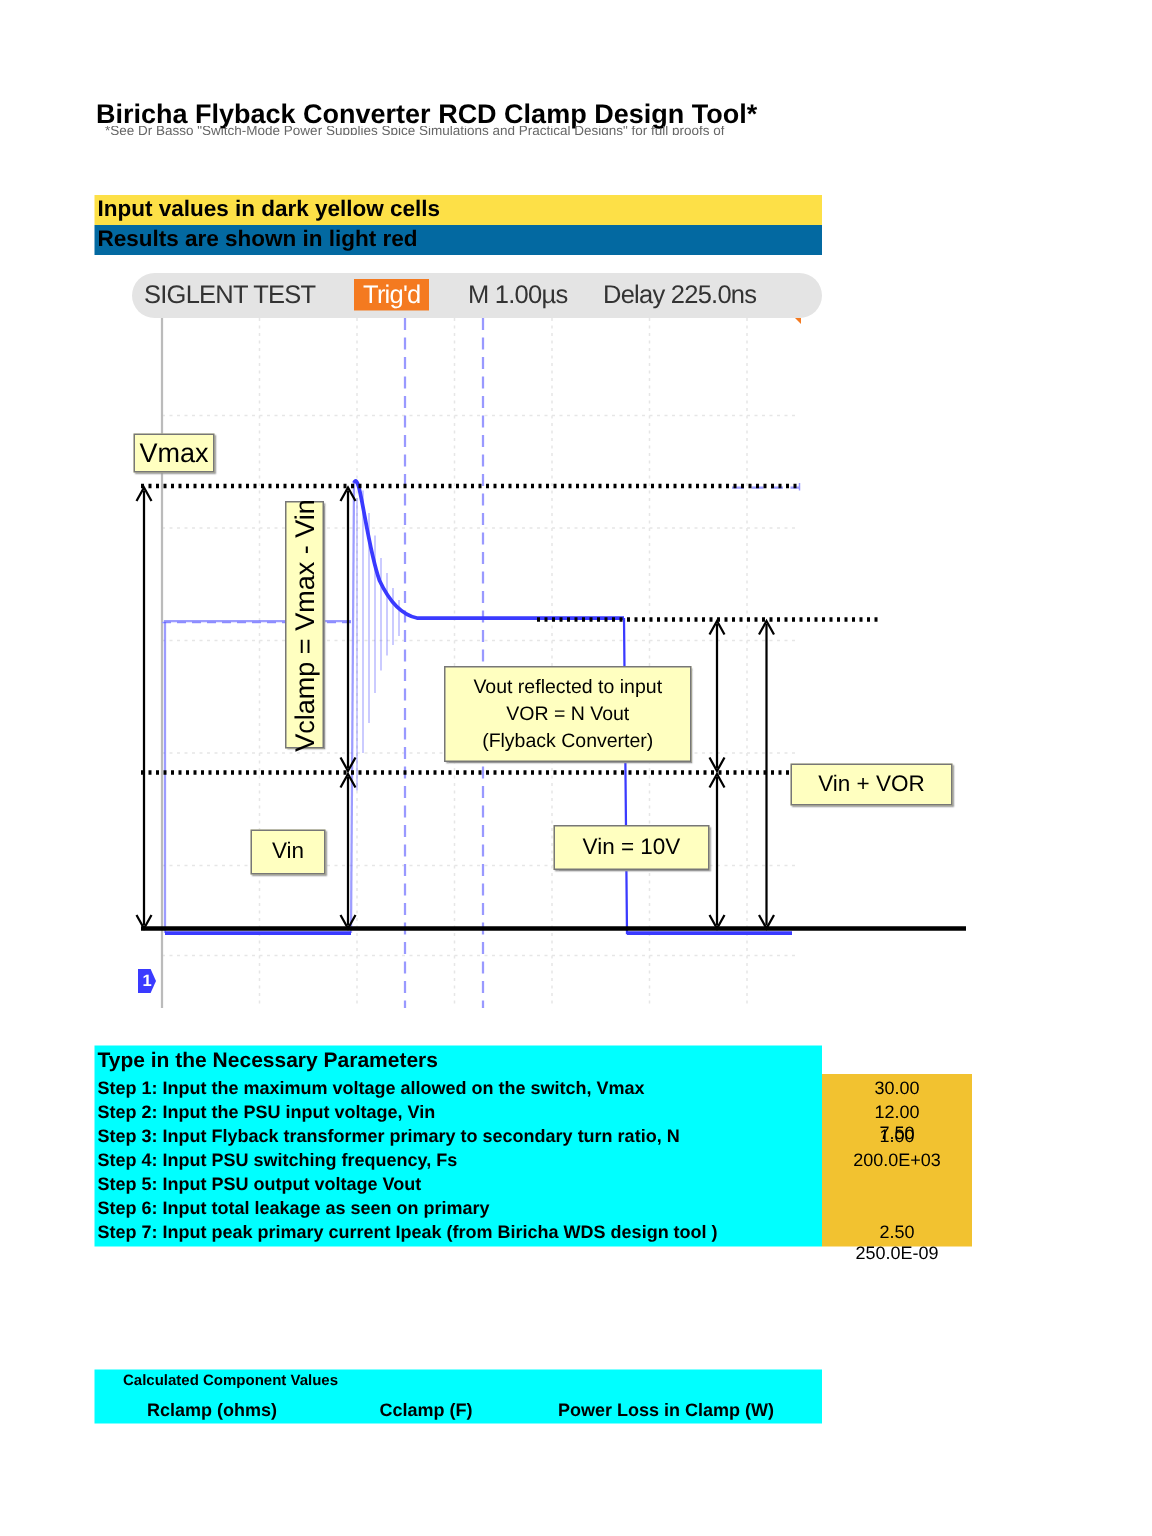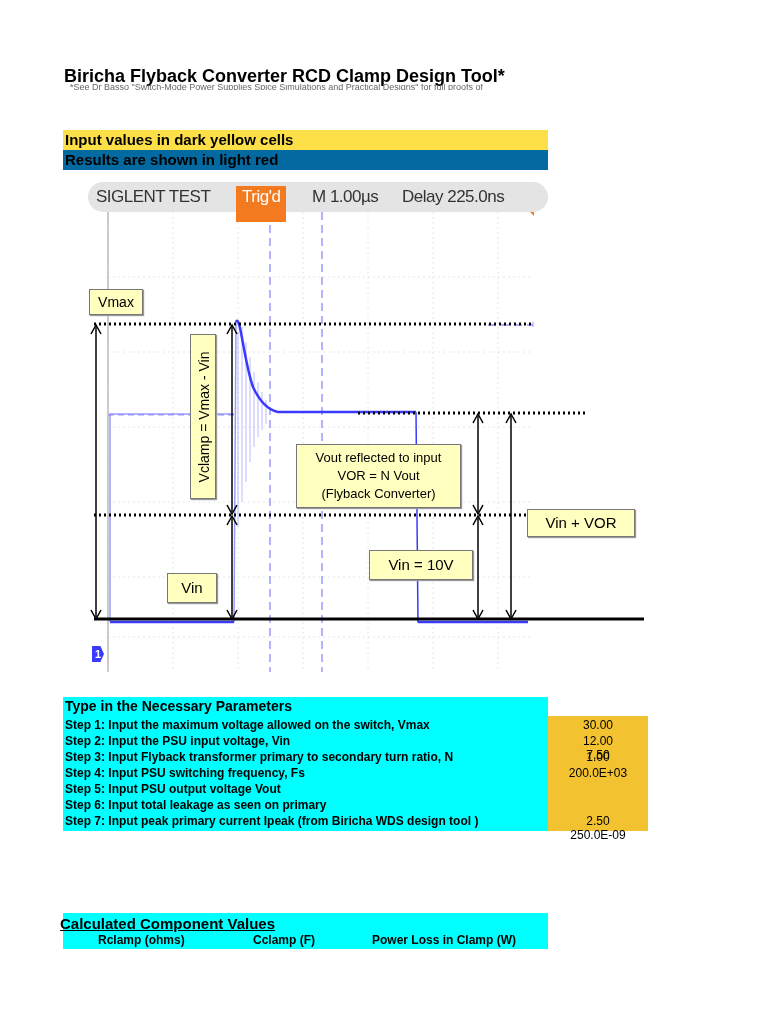--- a/index.html
+++ b/index.html
@@ -6,30 +6,30 @@
   body { width:768px; height:1024px; position:relative; overflow:hidden; font-family:"Liberation Sans", sans-serif; color:#000; }
   .abs { position:absolute; }
   #title { left:64px; top:66px; font-size:18px; font-weight:bold; white-space:nowrap; }
   #subtitle { left:70px; top:84px; font-size:9px; color:#666; white-space:nowrap; height:6px; overflow:hidden; line-height:6px; }
   .banner { left:63px; width:485px; height:20px; font-size:15px; font-weight:bold; line-height:20px; padding-left:2px; box-sizing:border-box; }
   #banner-input { top:130px; background:#fde047; }
   #banner-result { top:150px; background:#0369a1; }
   #scope { left:88px; top:182px; width:460px; height:490px; background:#fff; }
   #scope-header { left:88px; top:182px; width:460px; height:30px; background:#e4e4e4; font-size:17px; color:#333; }
   #scope-header span { position:absolute; top:5px; letter-spacing:-0.5px; }
-  #trig { background:#f47a20; color:#fff; padding:0 6px; height:36px; line-height:22px; top:4px !important; }
+  #trig { background:#f47a20; color:#fff; padding:0 6px; height:21px; line-height:22px; top:4px !important; }
   #params { left:63px; top:697px; width:485px; height:134px; background:#00ffff; }
   #params-title { left:65px; top:698px; font-size:14px; font-weight:bold; }
   .step { left:65px; font-size:12px; font-weight:bold; white-space:nowrap; }
   #values { left:548px; top:716px; width:100px; height:115px; background:#f2c230; }
   .val { left:548px; width:100px; text-align:center; font-size:12px; }
   #calc { left:63px; top:913px; width:485px; height:36px; background:#00ffff; }
-  #calc-title { left:60px; top:915px; font-size:15px; font-weight:bold;text-decoration:underline; }
+  #calc-title { left:82px; top:915px; font-size:10px; font-weight:bold; }
   .col { top:933px; font-size:12px; font-weight:bold; white-space:nowrap; }
-  .label-box { background:#ffffc0; border:1px solid #777; font-size:14px; box-shadow:1px 1px 1px #999; box-sizing:border-box; text-align:center; }
+  .label-box { background:#ffffc0; border:1px solid #777; font-size:18px; box-shadow:1px 1px 1px #999; box-sizing:border-box; text-align:center; }
 </style>
 </head>
 <body>
 
 <div id="title" class="abs">Biricha Flyback Converter RCD Clamp Design Tool*</div>
 <div id="subtitle" class="abs">*See Dr Basso "Switch-Mode Power Supplies Spice Simulations and Practical Designs" for full proofs of</div>
 
 <div id="banner-input" class="abs banner">Input values in dark yellow cells</div>
 <div id="banner-result" class="abs banner">Results are shown in light red</div>
 
@@ -111,21 +111,21 @@
   <div class="abs label-box" style="left:102px;top:152px;width:26px;height:165px;">
     <div style="position:absolute;left:13px;top:82px;transform:translate(-50%,-50%) rotate(-90deg);white-space:nowrap;">Vclamp = Vmax - Vin</div>
   </div>
   <div class="abs label-box" style="left:208px;top:262px;width:165px;height:64px;font-size:13px;line-height:18px;padding-top:4px;">
     <div>Vout reflected to input</div>
     <div>VOR = N Vout</div>
     <div>(Flyback Converter)</div>
   </div>
   <div class="abs label-box" style="left:439px;top:327px;width:108px;height:28px;line-height:26px;font-size:15px;">Vin + VOR</div>
   <div class="abs label-box" style="left:281px;top:368px;width:104px;height:30px;line-height:28px;font-size:15px;">Vin = 10V</div>
-  <div class="abs label-box" style="left:79px;top:391px;width:50px;height:30px;line-height:28px;font-size:15px;">Vin</div>
+  <div class="abs label-box" style="left:79px;top:371px;width:50px;height:30px;line-height:28px;font-size:15px;">Vin</div>
   <div class="abs" style="left:4px;top:464px;width:12px;height:16px;background:#3a3aff;color:#fff;font-size:11px;font-weight:bold;text-align:center;line-height:16px;clip-path:polygon(0 0,70% 0,100% 50%,70% 100%,0 100%);">1</div>
 </div>
 
 <div id="params" class="abs"></div>
 <div id="params-title" class="abs">Type in the Necessary Parameters</div>
 <div id="values" class="abs"></div>
 
 <div class="abs step" style="top:718px;">Step 1: Input  the maximum voltage allowed on the switch, Vmax</div>
 <div class="abs step" style="top:734px;">Step 2: Input the PSU input voltage, Vin</div>
 <div class="abs step" style="top:750px;">Step 3: Input Flyback transformer primary to secondary turn ratio, N</div>

